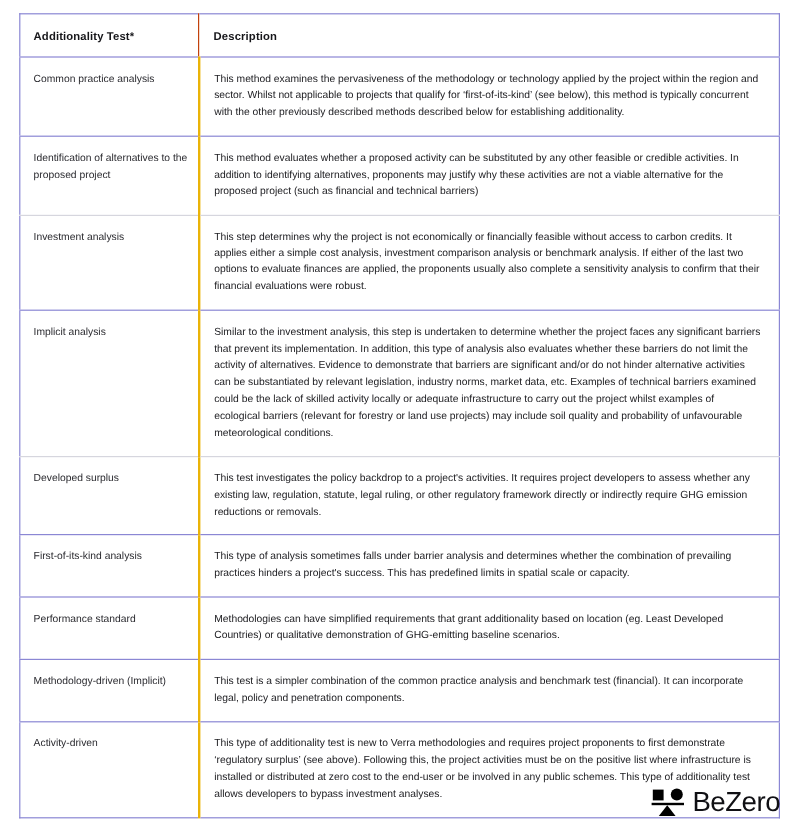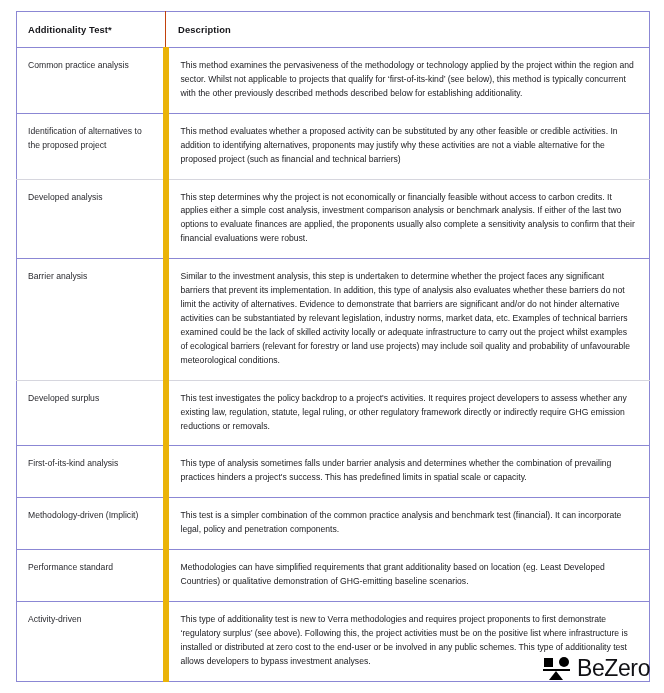--- a/index.html
+++ b/index.html
@@ -65,21 +65,21 @@
     line-height: 1.62;
     color: #202024;
     padding: 11px 12px 12px 11px;
     background: #ffffff;
   }
   tbody td.col-test {
     color: #2a2a2f;
     padding-right: 8px;
   }
   tbody td.col-desc {
-    border-left: 6px solid #eab308;
+    border-left: 2px solid #eab308;
     padding-left: 12px;
     padding-right: 14px;
   }
 
   tbody tr.sep-strong > td {
     border-top: 1.4px solid #8b87d4;
   }
   tbody tr.sep-light > td {
     border-top: 1px solid #d6d6de;
   }
@@ -171,42 +171,42 @@
       <tbody id="table-body">
           <tr class="sep-strong">
             <td class="col-test">Common practice analysis</td>
             <td class="col-desc">This method examines the pervasiveness of the methodology or technology applied by the project within the region and sector. Whilst not applicable to projects that qualify for ‘first-of-its-kind’ (see below), this method is typically concurrent with the other previously described methods described below for establishing additionality.</td>
           </tr>
           <tr class="sep-strong">
             <td class="col-test">Identification of alternatives to the proposed project</td>
             <td class="col-desc">This method evaluates whether a proposed activity can be substituted by any other feasible or credible activities. In addition to identifying alternatives, proponents may justify why these activities are not a viable alternative for the proposed project (such as financial and technical barriers)</td>
           </tr>
           <tr class="sep-light">
-            <td class="col-test">Developed analysis</td>
+            <td class="col-test">Investment analysis</td>
             <td class="col-desc">This step determines why the project is not economically or financially feasible without access to carbon credits. It applies either a simple cost analysis, investment comparison analysis or benchmark analysis. If either of the last two options to evaluate finances are applied, the proponents usually also complete a sensitivity analysis to confirm that their financial evaluations were robust.</td>
           </tr>
           <tr class="sep-strong">
-            <td class="col-test">Barrier analysis</td>
+            <td class="col-test">Implicit analysis</td>
             <td class="col-desc">Similar to the investment analysis, this step is undertaken to determine whether the project faces any significant barriers that prevent its implementation. In addition, this type of analysis also evaluates whether these barriers do not limit the activity of alternatives. Evidence to demonstrate that barriers are significant and/or do not hinder alternative activities can be substantiated by relevant legislation, industry norms, market data, etc. Examples of technical barriers examined could be the lack of skilled activity locally or adequate infrastructure to carry out the project whilst examples of ecological barriers (relevant for forestry or land use projects) may include soil quality and probability of unfavourable meteorological conditions.</td>
           </tr>
           <tr class="sep-light">
             <td class="col-test">Developed surplus</td>
             <td class="col-desc">This test investigates the policy backdrop to a project's activities. It requires project developers to assess whether any existing law, regulation, statute, legal ruling, or other regulatory framework directly or indirectly require GHG emission reductions or removals.</td>
           </tr>
           <tr class="sep-strong">
             <td class="col-test">First-of-its-kind analysis</td>
             <td class="col-desc">This type of analysis sometimes falls under barrier analysis and determines whether the combination of prevailing practices hinders a project's success. This has predefined limits in spatial scale or capacity.</td>
           </tr>
           <tr class="sep-strong">
+            <td class="col-test">Performance standard</td>
+            <td class="col-desc">Methodologies can have simplified requirements that grant additionality based on location (eg. Least Developed Countries) or qualitative demonstration of GHG-emitting baseline scenarios.</td>
+          </tr>
+          <tr class="sep-strong">
             <td class="col-test">Methodology-driven (Implicit)</td>
             <td class="col-desc">This test is a simpler combination of the common practice analysis and benchmark test (financial). It can incorporate legal, policy and penetration components.</td>
-          </tr>
-          <tr class="sep-strong">
-            <td class="col-test">Performance standard</td>
-            <td class="col-desc">Methodologies can have simplified requirements that grant additionality based on location (eg. Least Developed Countries) or qualitative demonstration of GHG-emitting baseline scenarios.</td>
           </tr>
           <tr class="sep-strong">
             <td class="col-test">Activity-driven</td>
             <td class="col-desc">This type of additionality test is new to Verra methodologies and requires project proponents to first demonstrate ‘regulatory surplus’ (see above). Following this, the project activities must be on the positive list where infrastructure is installed or distributed at zero cost to the end-user or be involved in any public schemes. This type of additionality test allows developers to bypass investment analyses.</td>
           </tr>
         </tbody>
     </table>
   </div>
 
   <div class="logo">

